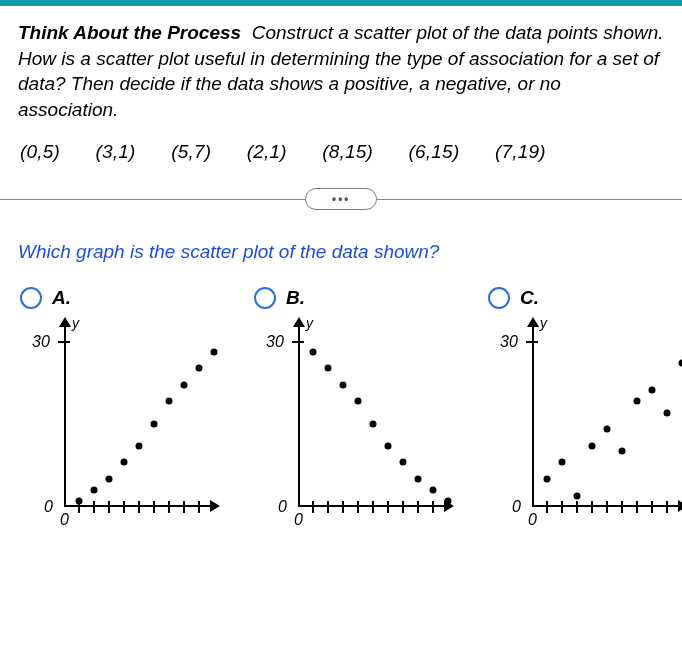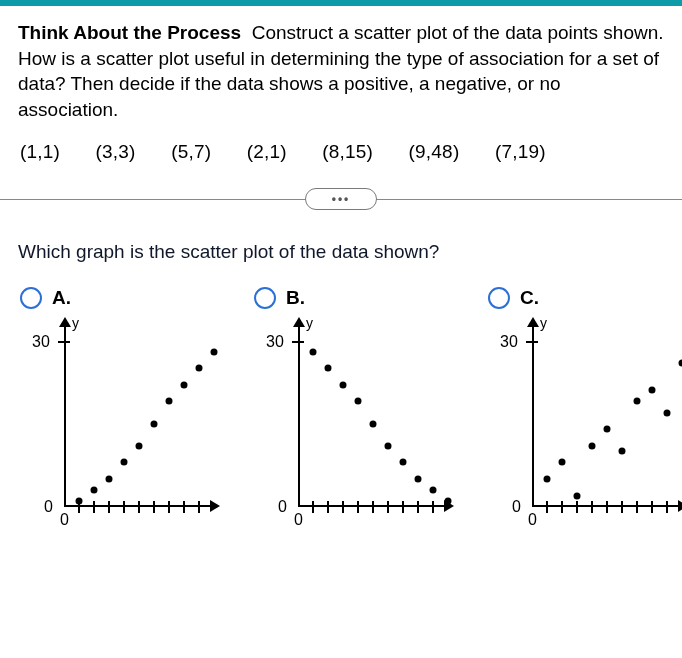--- a/index.html
+++ b/index.html
@@ -10,20 +10,21 @@
     height: 658px;
     overflow: hidden;
   }
   .top-bar {
     width: 100%;
     height: 6px;
     background: #0e9ba8;
   }
   .content {
     padding: 14px 18px 0 18px;
+    font-style: italic;
   }
   .prompt {
     font-size: 19px;
     color: #000;
     line-height: 1.35;
     margin-bottom: 18px;
   }
   .prompt .heading {
     font-weight: bold;
   }
@@ -64,21 +65,21 @@
     align-items: center;
     justify-content: center;
     color: #555;
     font-weight: bold;
     letter-spacing: 2px;
     font-size: 12px;
     cursor: pointer;
   }
   .q2 {
     font-size: 19px;
-    color: #0f172a;
+    color: #1d4ed8;
     margin-bottom: 24px;
   }
   .options {
     display: flex;
     gap: 36px;
     padding-left: 2px;
   }
   .option {
     width: 200px;
   }
@@ -191,26 +192,26 @@
 </head>
 <body>
 <div class="top-bar"></div>
 <div class="content">
 
   <p class="prompt">
     <span class="heading">Think About the Process</span>&nbsp;&nbsp;<span>Construct a scatter plot of the data points shown. How is a scatter plot useful in determining the type of association for a set of data? Then decide if the data shows a positive, a negative, or no association.</span>
   </p>
 
   <div class="data-points">
-    <span>(1,1)</span>
-    <span>(3,3)</span>
+    <span>(0,5)</span>
+    <span>(3,1)</span>
     <span>(5,7)</span>
     <span>(2,1)</span>
     <span>(8,15)</span>
-    <span>(9,48)</span>
+    <span>(6,15)</span>
     <span>(7,19)</span>
   </div>
 
   <div class="divider-row">
     <div class="divider-line"></div>
     <div class="pill">
       <span>•••</span>
     </div>
   </div>
 

